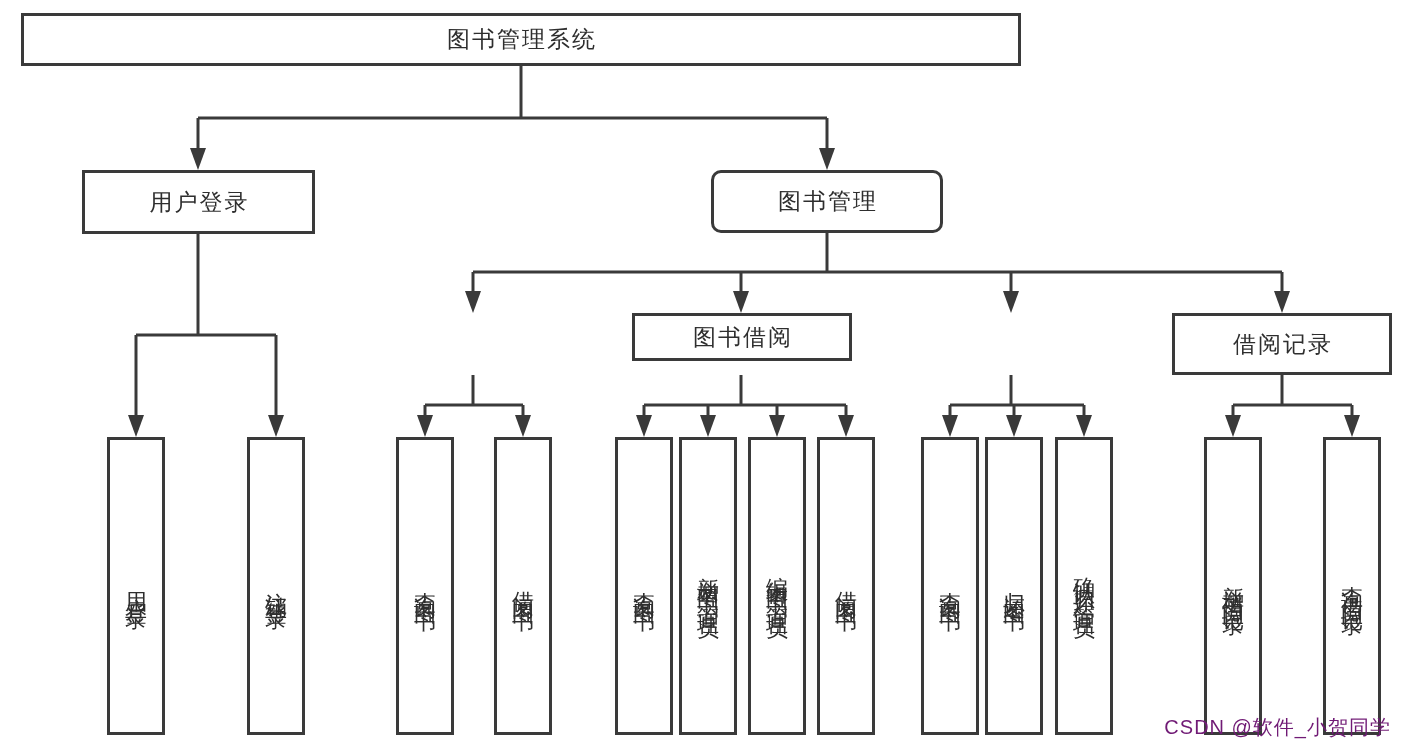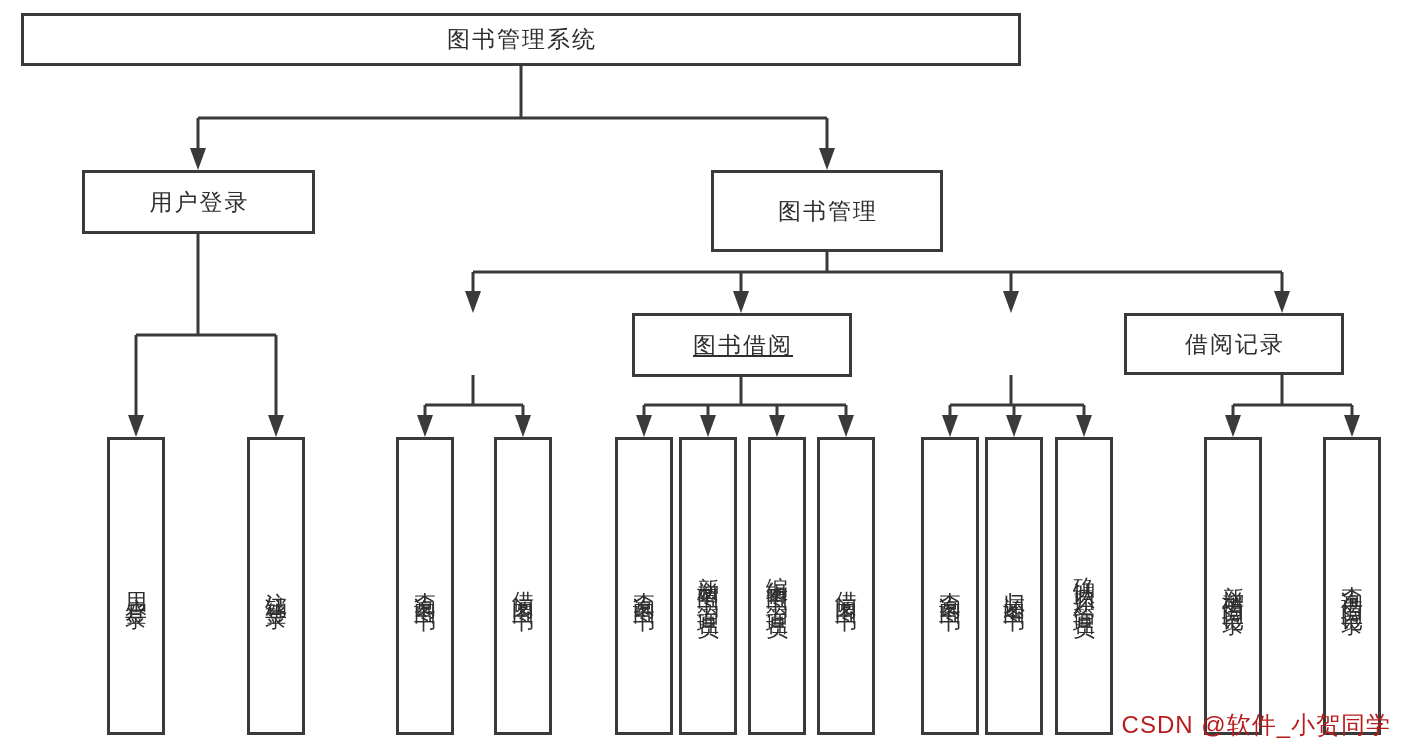--- a/index.html
+++ b/index.html
@@ -37,22 +37,22 @@
     font-size: 22px;
     writing-mode: vertical-rl;
     text-orientation: mixed;
     letter-spacing: 6px;
     line-height: 1;
   }
   .watermark {
     position: absolute;
     right: 14px;
     bottom: 6px;
-    font-size: 24px;
-    color: #b91c1c;
+    font-size: 20px;
+    color: #701a75;
     letter-spacing: 1px;
     z-index: 3;
     white-space: nowrap;
   }
 </style>
 </head>
 <body>
 
 <div id="canvas">
 
@@ -122,24 +122,24 @@
       <polygon points="1006,415 1022,415 1014,437"></polygon>
       <polygon points="1076,415 1092,415 1084,437"></polygon>
       <polygon points="1225,415 1241,415 1233,437"></polygon>
       <polygon points="1344,415 1360,415 1352,437"></polygon>
     </g>
   </svg>
 
   <div class="node h" style="left:21px; top:13px; width:1000px; height:53px;">图书管理系统</div>
 
   <div class="node h" style="left:82px; top:170px; width:233px; height:64px;">用户登录</div>
-  <div class="node h" style="left:711px; top:170px; width:232px; height:82px;">图书管理</div>
+  <div class="node h" style="left:711px; top:170px; width:232px; height:63px;border-radius:10px;">图书管理</div>
 
-  <div class="node h" style="left:632px; top:313px; width:220px; height:64px;text-decoration:underline;">图书借阅</div>
-  <div class="node h" style="left:1124px; top:313px; width:220px; height:62px;">借阅记录</div>
+  <div class="node h" style="left:632px; top:313px; width:220px; height:48px;">图书借阅</div>
+  <div class="node h" style="left:1172px; top:313px; width:220px; height:62px;">借阅记录</div>
 
   <div class="node v" style="left:107px; top:437px; width:58px; height:298px;">用户登录</div>
   <div class="node v" style="left:247px; top:437px; width:58px; height:298px;">注销登录</div>
 
   <div class="node v" style="left:396px; top:437px; width:58px; height:298px;">查询图书</div>
   <div class="node v" style="left:494px; top:437px; width:58px; height:298px;">借阅图书</div>
 
   <div class="node v" style="left:615px; top:437px; width:58px; height:298px;">查询图书</div>
   <div class="node v" style="left:679px; top:437px; width:58px; height:298px;">新增图书（管理员）</div>
   <div class="node v" style="left:748px; top:437px; width:58px; height:298px;">编辑图书（管理员）</div>

